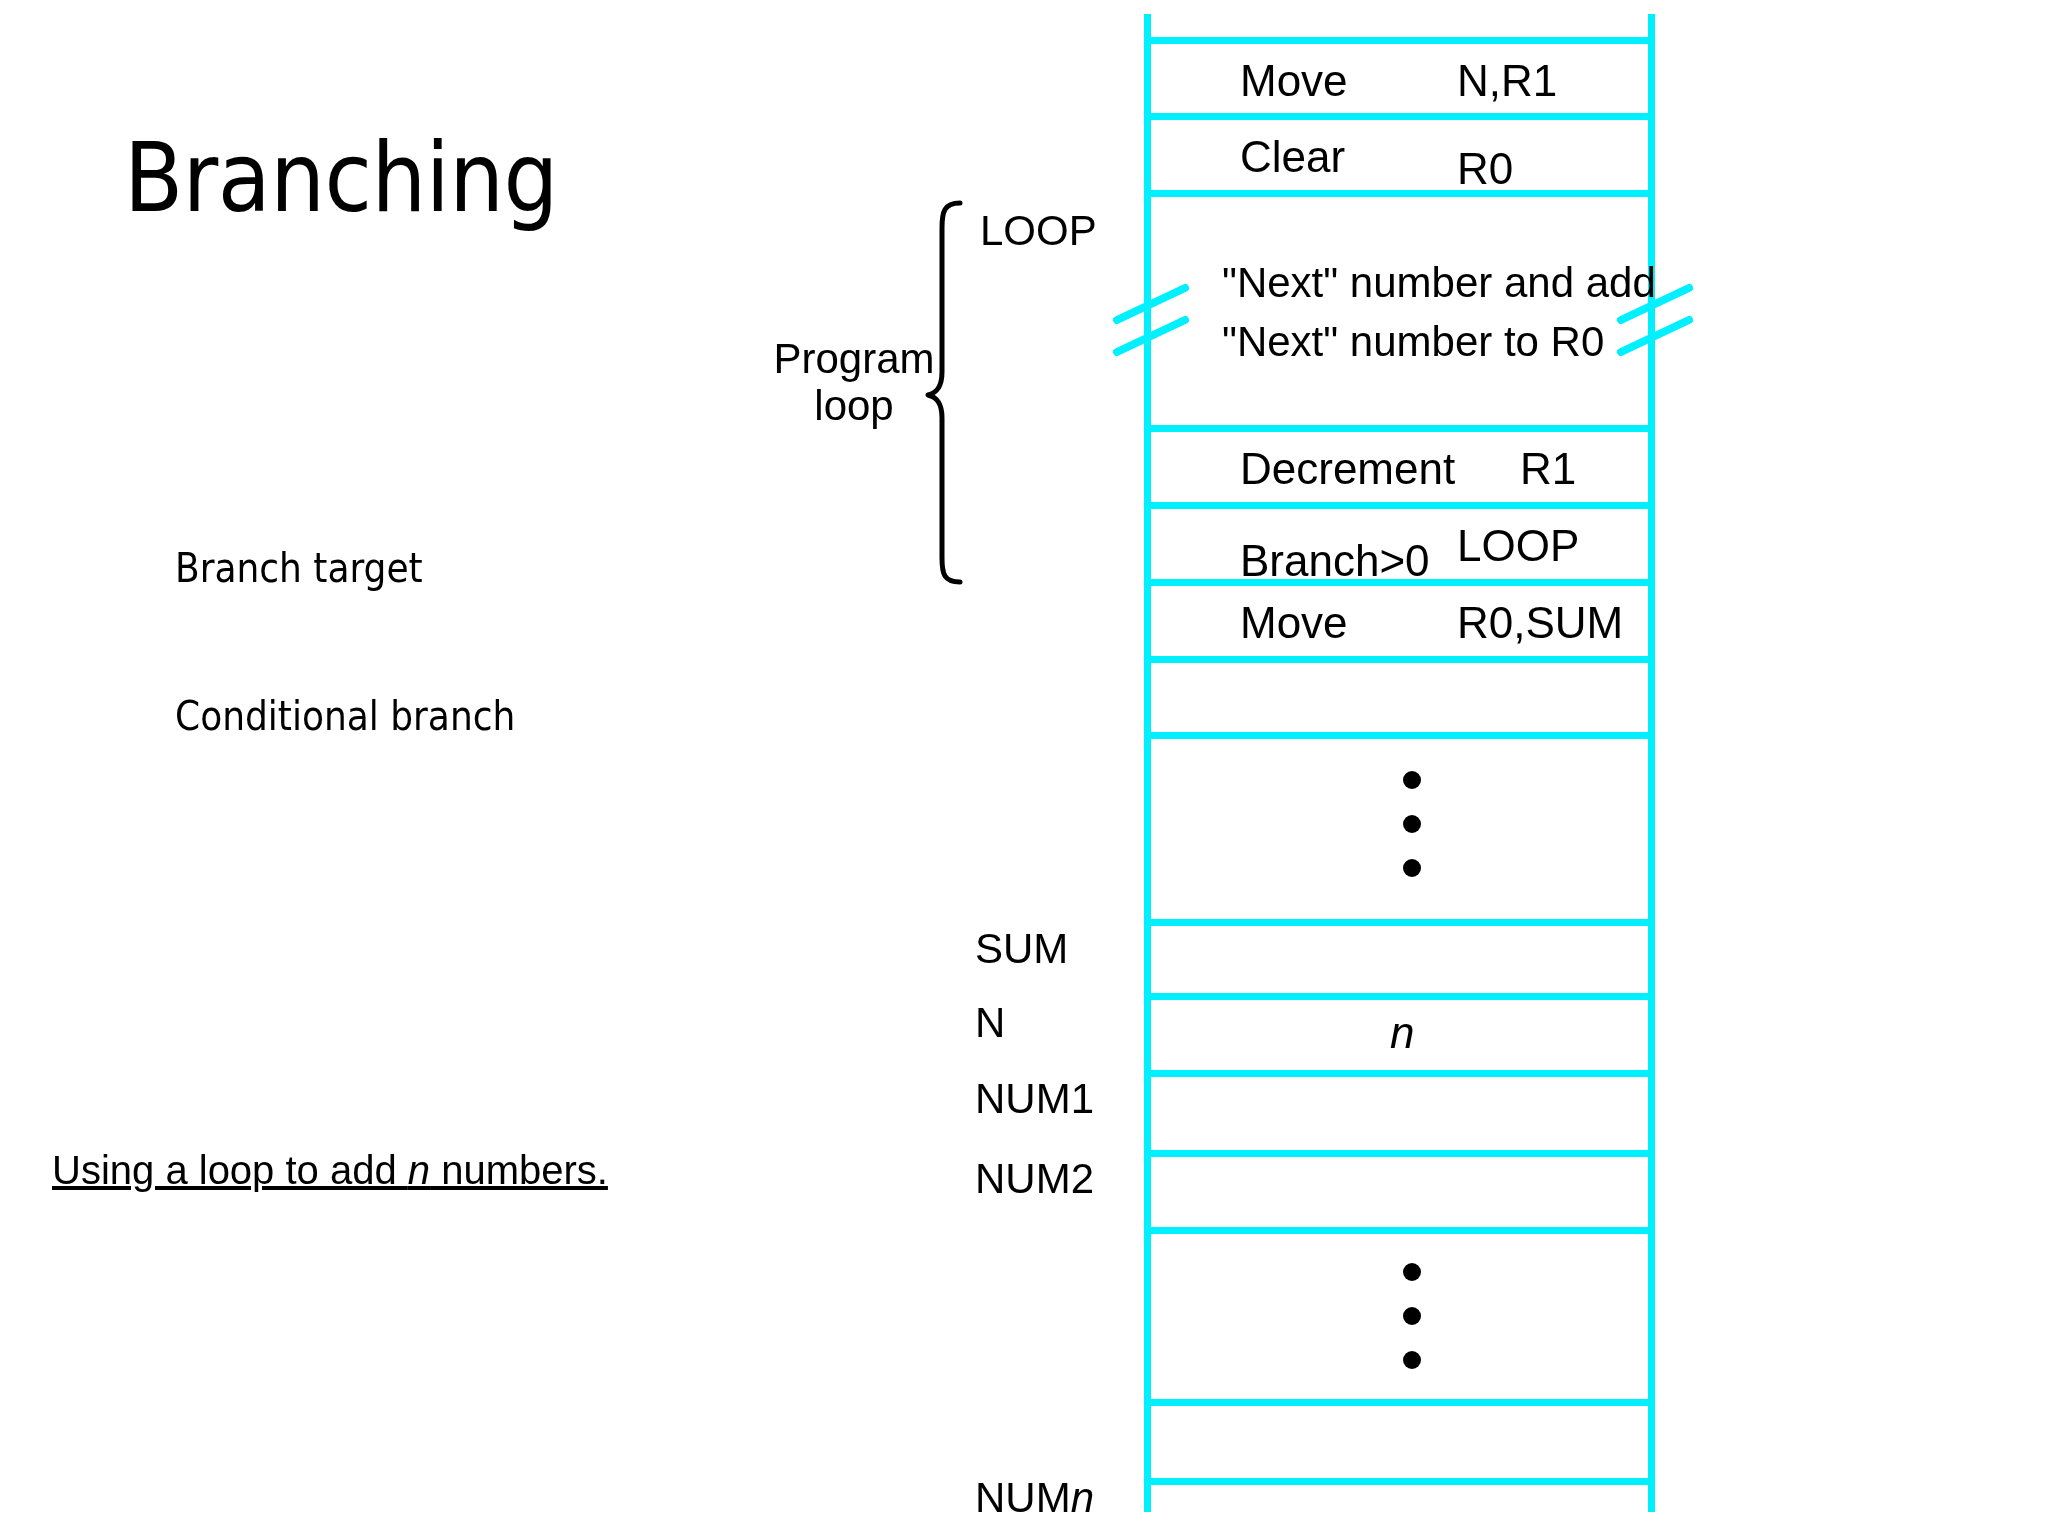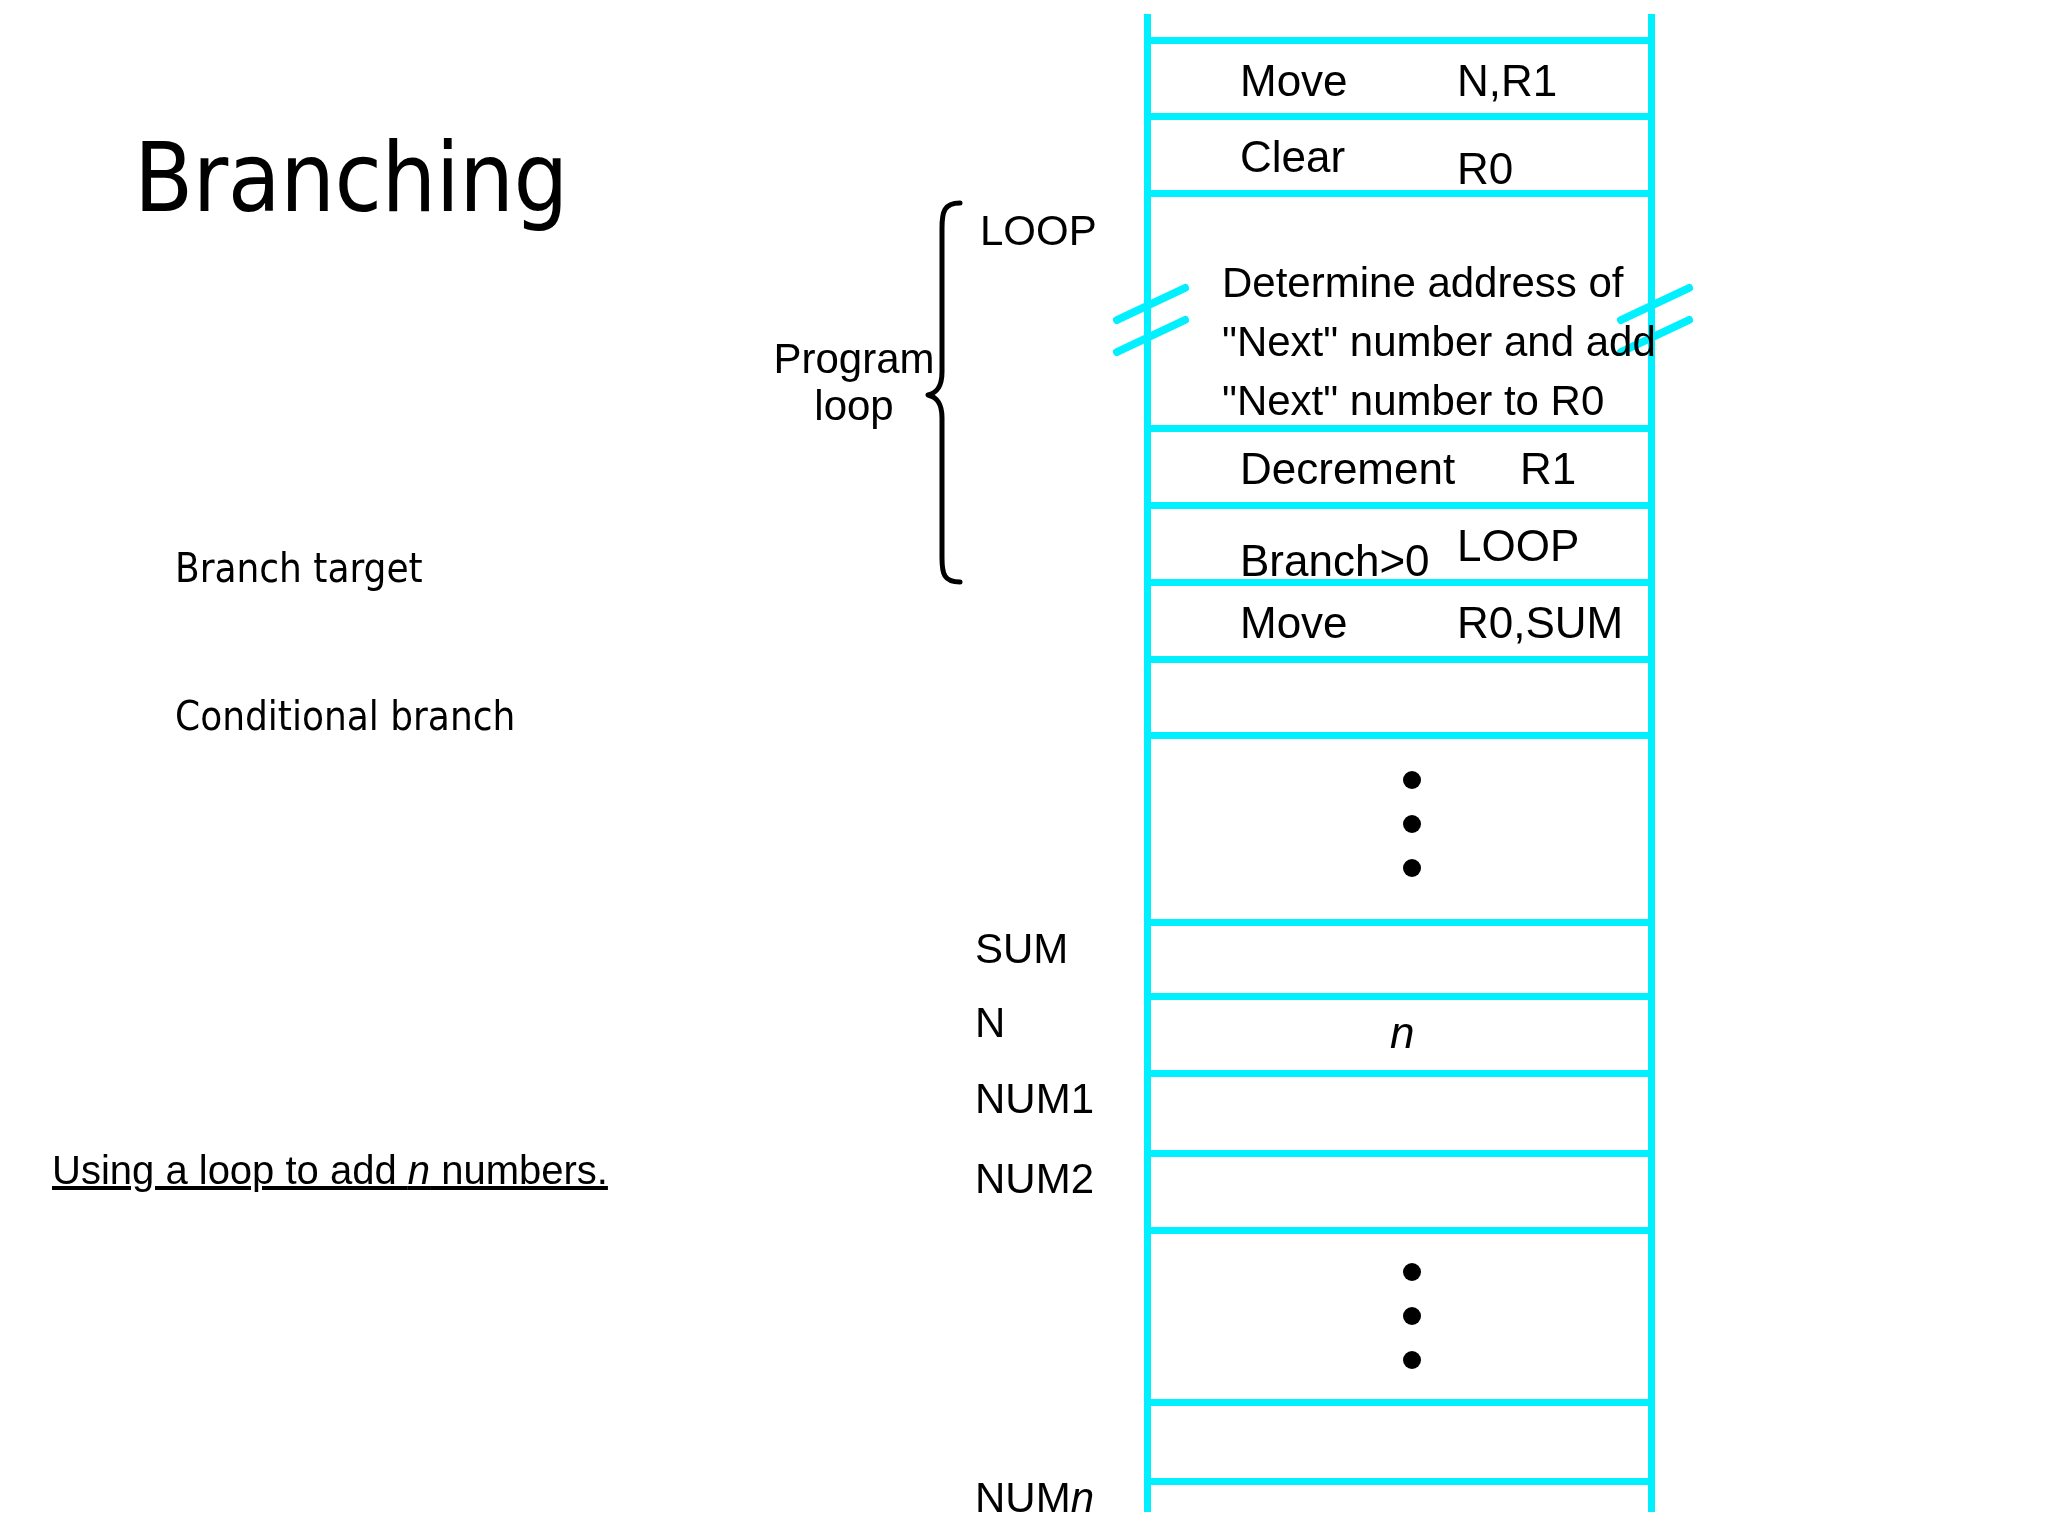--- a/index.html
+++ b/index.html
@@ -20,21 +20,20 @@
   #slide-title {
     position: absolute;
     left: 124px;
     top: 128px;
     font-family: "DejaVu Sans Condensed", "Liberation Sans Narrow", "Liberation Sans", sans-serif;
     font-size: 96px;
     font-weight: 400;
     line-height: 1.05;
     letter-spacing: -0.5px;
     white-space: nowrap;
-    margin-left: 10px;
   }
   .bullet-line {
     position: absolute;
     font-family: "DejaVu Sans Condensed", "Liberation Sans Narrow", "Liberation Sans", sans-serif;
     font-size: 40px;
     font-weight: 400;
     white-space: nowrap;
   }
   #bullet-branch-target { left: 175px; top: 545px; }
   #bullet-conditional-branch { left: 175px; top: 693px; }
@@ -192,21 +191,20 @@
   <span>NUM</span><span class="ital">n</span>
 </div>
 
 <div class="cell-text op" style="left:1240px; top:56px;">Move</div>
 <div class="cell-text arg" style="left:1457px; top:56px;">N,R1</div>
 
 <div class="cell-text op" style="left:1240px; top:132px;">Clear</div>
 <div class="cell-text arg" style="left:1457px; top:144px;">R0</div>
 
 <div class="multiline-cell" style="left:1222px; top:254px;">
-  <div>Determine address of</div>
   <div>"Next" number and add</div>
   <div>"Next" number to R0</div>
 </div>
 
 <div class="cell-text op" style="left:1240px; top:444px;">Decrement</div>
 <div class="cell-text arg" style="left:1520px; top:444px;">R1</div>
 
 <div class="cell-text op" style="left:1240px; top:536px;">Branch&gt;0</div>
 <div class="cell-text arg" style="left:1457px; top:521px;">LOOP</div>
 

